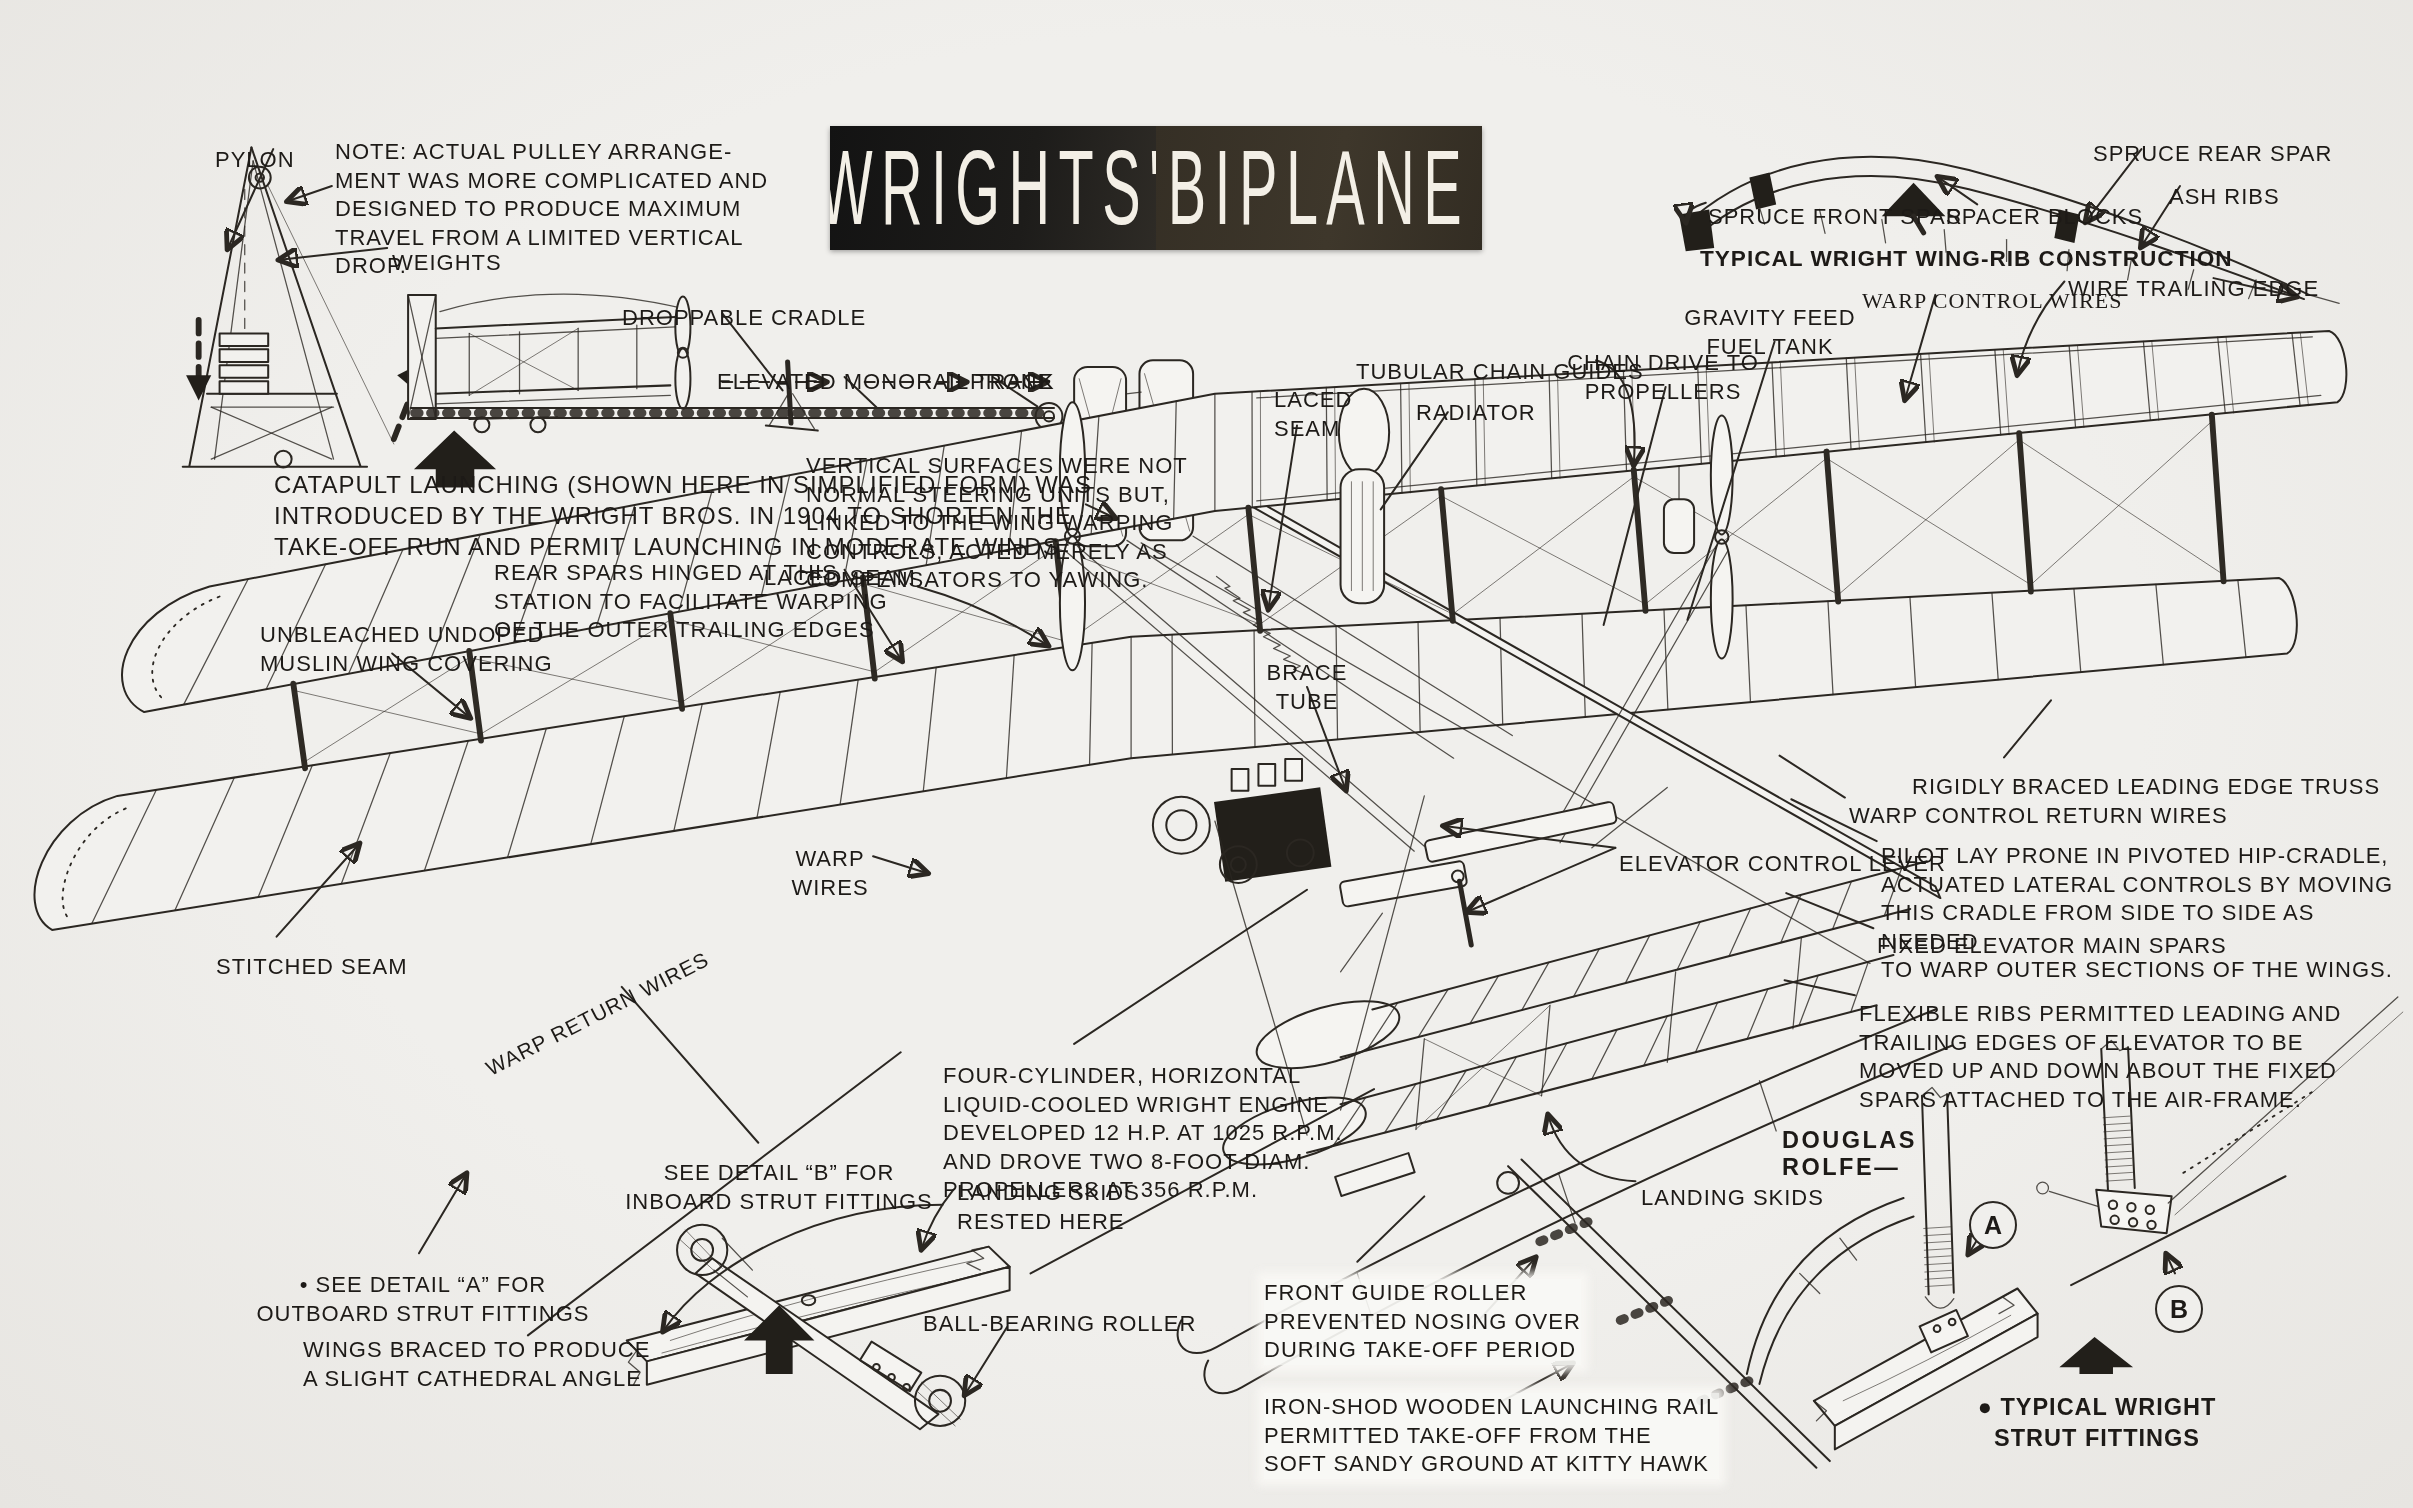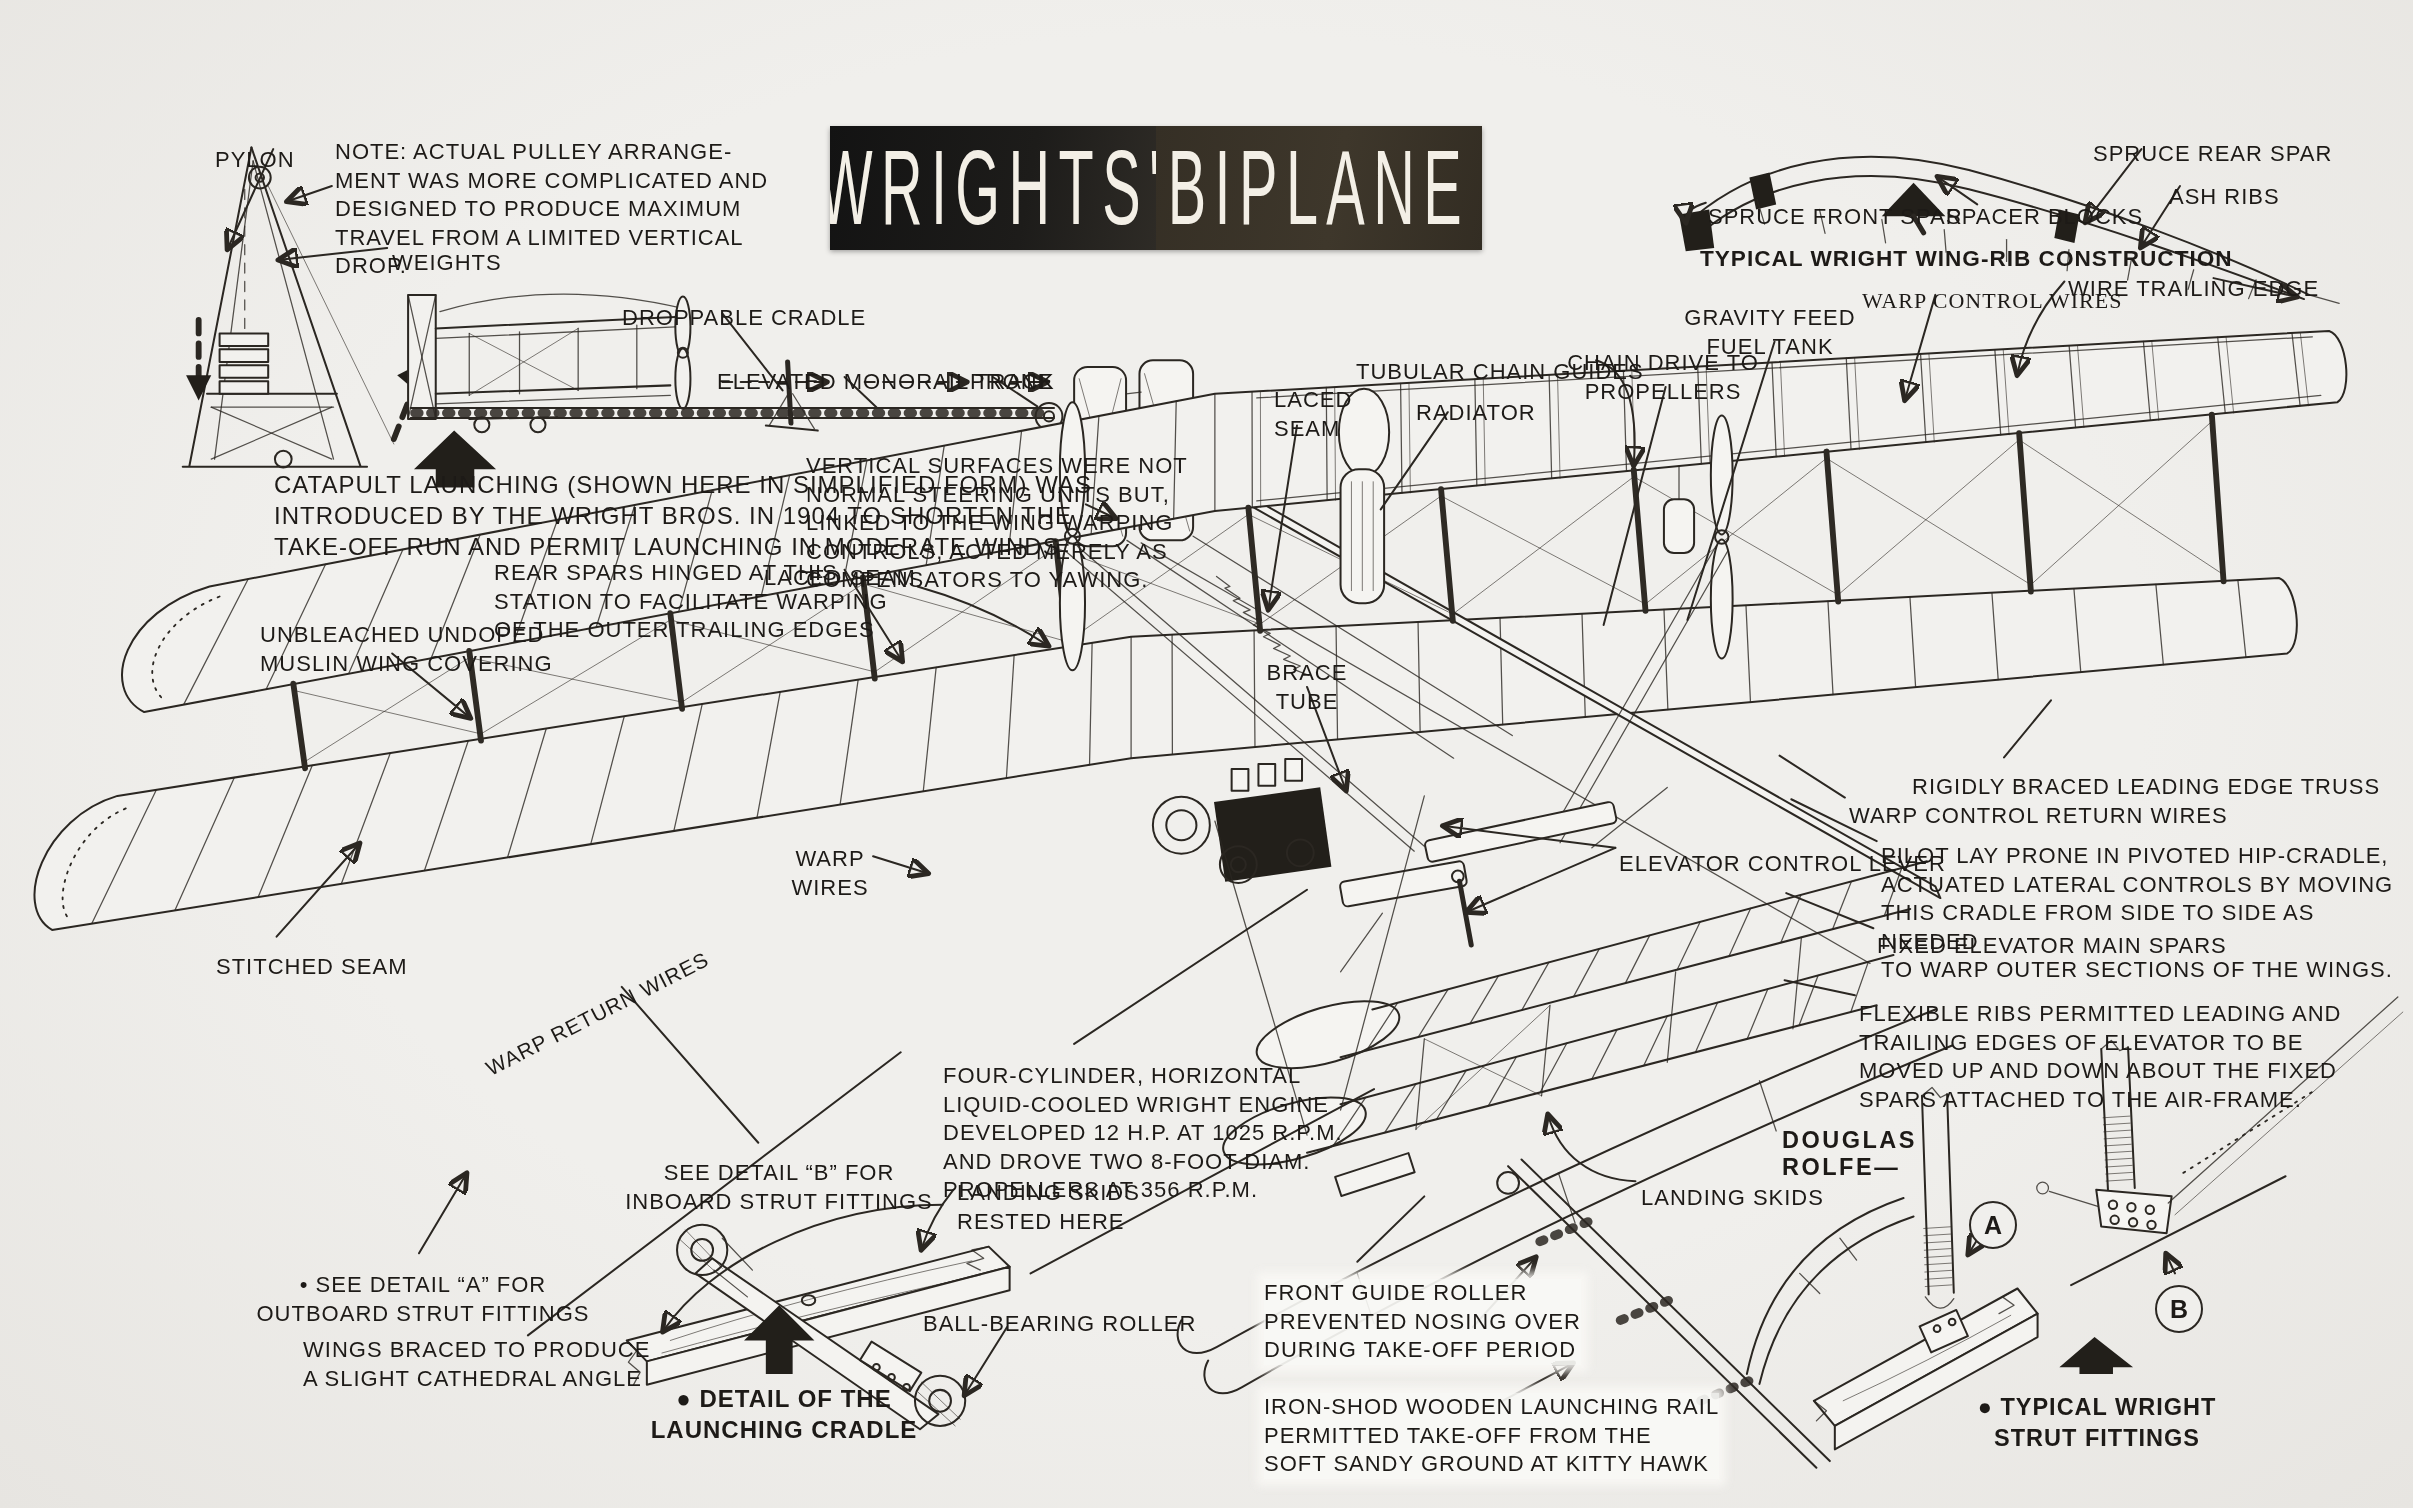--- a/index.html
+++ b/index.html
@@ -594,22 +594,20 @@
 PROPELLERS AT 356 R.P.M.</div>
       <div class="ann c" style="left: 779px; top: 1145px;">SEE DETAIL “B” FOR
 INBOARD STRUT FITTINGS</div>
       <div class="ann" style="left: 957px; top: 1165px;">LANDING SKIDS
 RESTED HERE</div>
       <div class="ann c" style="left: 423px; top: 1257px;">• SEE DETAIL “A” FOR
 OUTBOARD STRUT FITTINGS</div>
       <div class="ann" style="left: 303px; top: 1322px;">WINGS BRACED  TO PRODUCE
 A SLIGHT CATHEDRAL ANGLE</div>
       <div class="ann" style="left: 923px; top: 1296px;">BALL-BEARING ROLLER</div>
-      <div class="ann c" style="left: 784px; top: 1369px; font-size: 24px; font-weight: 700;">● DETAIL OF  THE
-LAUNCHING CRADLE</div>
       <div class="ann hl" style="left: 1264px; top: 1265px;">FRONT  GUIDE  ROLLER
 PREVENTED NOSING OVER
 DURING TAKE-OFF PERIOD</div>
       <div class="ann hl" style="left: 1264px; top: 1379px;">IRON-SHOD WOODEN LAUNCHING RAIL
 PERMITTED TAKE-OFF FROM THE
 SOFT SANDY GROUND AT KITTY HAWK</div>
       <div class="ann" style="left: 1641px; top: 1170px;">LANDING SKIDS</div>
       <div class="ann sig" style="left: 1782px; top: 1113px; font-size: 23.5px;">DOUGLAS
 ROLFE—</div>
       <div class="ann circ" style="left: 1993px; top: 1211px;">A</div>

